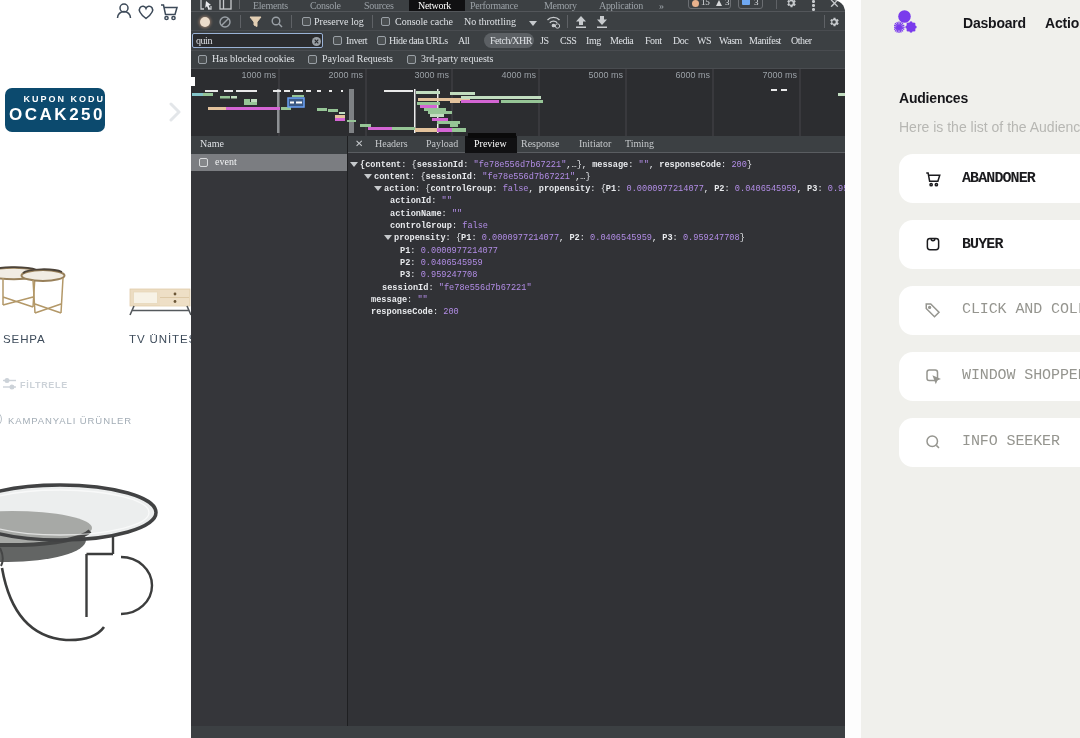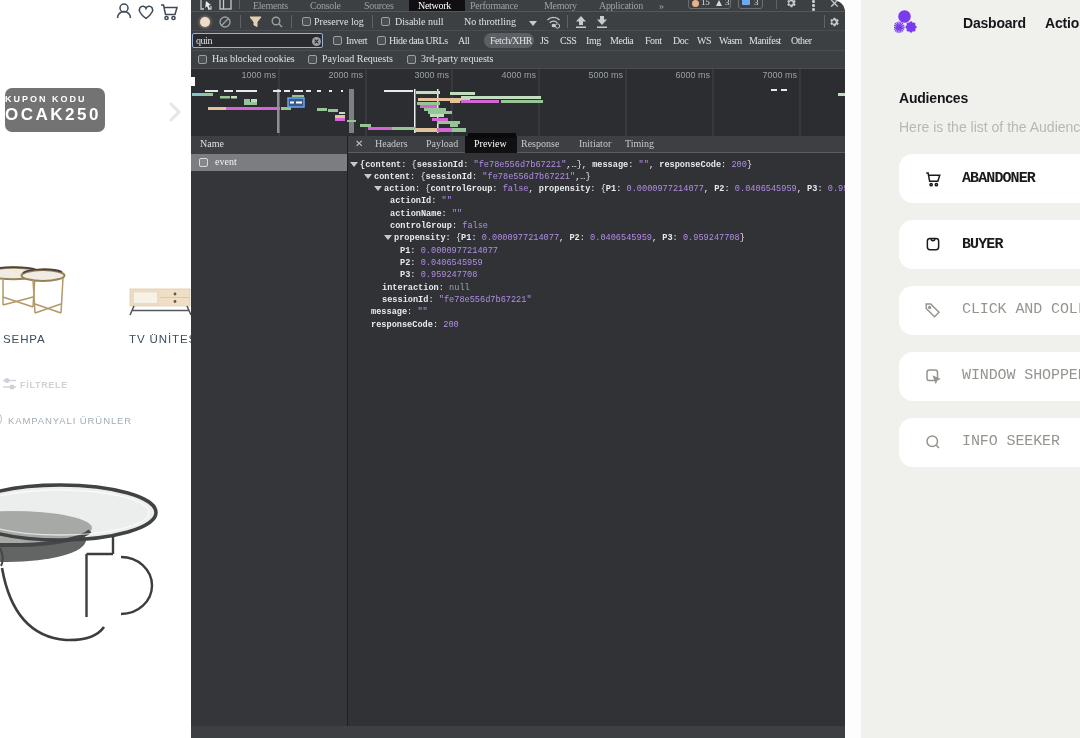--- a/index.html
+++ b/index.html
@@ -4,21 +4,21 @@
 <style>
 * { margin:0; padding:0; box-sizing:border-box; }
 html,body { width:1080px; height:738px; overflow:hidden; background:#fff; font-family:"Liberation Sans",sans-serif; }
 #stage { position:relative; width:1080px; height:738px; overflow:hidden; }
 .abs { position:absolute; }
 
 
 #leftpage { left:0; top:0; width:192px; height:738px; background:#fff; }
 
 
-#coupon { left:5px; top:88px; width:100px; height:44px; background:#737373; border-radius:7px; color:#fff; text-align:left; }
+#coupon { left:5px; top:88px; width:100px; height:44px; background:#0c4a6e; border-radius:7px; color:#fff; text-align:right; }
 #coupon .l1 { font-size:9px; font-weight:bold; letter-spacing:2px; margin-top:6px; }
 #coupon .l2 { font-size:17px; font-weight:bold; letter-spacing:2.5px; margin-top:1px; }
 #chev { left:168px; top:102px; }
 
 
 .plabel { font-size:11.5px; letter-spacing:0.9px; color:#3e4c5b; white-space:nowrap; }
 #filtrele { left:20px; top:380px; font-size:9px; font-weight:bold; letter-spacing:0.7px; color:#ccd2d8; }
 #kampanya { left:8px; top:415px; font-size:9.5px; letter-spacing:0.9px; color:#a3adb6; }
 #kampcircle { left:-14px; top:411px; width:16px; height:16px; border:1.5px solid #b9c1c8; border-radius:50%; }
 
@@ -185,21 +185,21 @@
         </svg>
       <svg class="abs" style="left:80px;top:4px" width="12" height="12" viewBox="0 0 12 12" fill="none" stroke="#9aa0a6" stroke-width="1.4">
           <circle cx="5" cy="5" r="3.8"></circle>
           <line x1="8" y1="8" x2="11" y2="11"></line>
         </svg>
       <div class="vdiv" style="left:100px"></div>
       <div class="cb" style="left:111px;top:5px"></div>
       <span class="dtxt" style="left:123px;top:4px">Preserve log</span>
       <div class="vdiv" style="left:181px"></div>
       <div class="cb" style="left:190px;top:5px"></div>
-      <span class="dtxt" style="left:204px;top:4px">Disable null</span>
+      <span class="dtxt" style="left:204px;top:4px">Console cache</span>
       <span class="dtxt" style="left:273px;top:4px">No throttling</span>
       <div class="abs" style="left:338px;top:9px;width:0;height:0;border-left:4px solid transparent;border-right:4px solid transparent;border-top:5px solid #c7cacd"></div>
       <svg class="abs" style="left:355px;top:4px" width="15" height="13" viewBox="0 0 15 13" fill="none" stroke="#c7cacd" stroke-width="1.3">
         <path d="M1.5 4 a 8 8 0 0 1 12 0 M3.8 6.8 a 5 5 0 0 1 7.4 0"></path>
           <circle cx="7.5" cy="9.5" r="1.2" fill="#c7cacd"></circle>
           <circle cx="11.5" cy="10" r="2.2" fill="#3c4043" stroke="#c7cacd" stroke-width="1"></circle>
       </svg>
       <div class="vdiv" style="left:376px"></div>
       <svg class="abs" style="left:384px;top:4px" width="12" height="12" viewBox="0 0 12 12" fill="#c7cacd">
           <path d="M6 0 L11 5.5 H8 V9 H4 V5.5 H1 Z"></path>
@@ -367,21 +367,20 @@
 <div class="jline" style="padding-left:0px"><span class="jarr"></span><span class="jk">{content</span>: {<span class="jk">sessionId</span>: <span class="jv">"fe78e556d7b67221"</span>,…}, <span class="jk">message</span>: <span class="jv">""</span>, <span class="jk">responseCode</span>: <span class="jv">200</span>}</div>
 <div class="jline" style="padding-left:14px"><span class="jarr"></span><span class="jk">content</span>: {<span class="jk">sessionId</span>: <span class="jv">"fe78e556d7b67221"</span>,…}</div>
 <div class="jline" style="padding-left:24px"><span class="jarr"></span><span class="jk">action</span>: {<span class="jk">controlGroup</span>: <span class="jv">false</span>, <span class="jk">propensity</span>: {<span class="jk">P1</span>: <span class="jv">0.0000977214077</span>, <span class="jk">P2</span>: <span class="jv">0.0406545959</span>, <span class="jk">P3</span>: <span class="jv">0.95</span></div>
 <div class="jline" style="padding-left:40px"><span class="jk">actionId</span>: <span class="jv">""</span></div>
 <div class="jline" style="padding-left:40px"><span class="jk">actionName</span>: <span class="jv">""</span></div>
 <div class="jline" style="padding-left:40px"><span class="jk">controlGroup</span>: <span class="jv">false</span></div>
 <div class="jline" style="padding-left:34px"><span class="jarr"></span><span class="jk">propensity</span>: {<span class="jk">P1</span>: <span class="jv">0.0000977214077</span>, <span class="jk">P2</span>: <span class="jv">0.0406545959</span>, <span class="jk">P3</span>: <span class="jv">0.959247708</span>}</div>
 <div class="jline" style="padding-left:50px"><span class="jk">P1</span>: <span class="jv">0.0000977214077</span></div>
 <div class="jline" style="padding-left:50px"><span class="jk">P2</span>: <span class="jv">0.0406545959</span></div>
 <div class="jline" style="padding-left:50px"><span class="jk">P3</span>: <span class="jv">0.959247708</span></div>
-<div class="jline" style="padding-left:32px"><span class="jk">interaction</span>: <span class="jv" style="color:#9aa0a6">null</span></div>
 <div class="jline" style="padding-left:32px"><span class="jk">sessionId</span>: <span class="jv">"fe78e556d7b67221"</span></div>
 <div class="jline" style="padding-left:21px"><span class="jk">message</span>: <span class="jv">""</span></div>
 <div class="jline" style="padding-left:21px"><span class="jk">responseCode</span>: <span class="jv">200</span></div>
       </div>
     </div>
   </div>
 
   <div id="wstrip" class="abs"></div>
 
   <div id="rightapp" class="abs">

